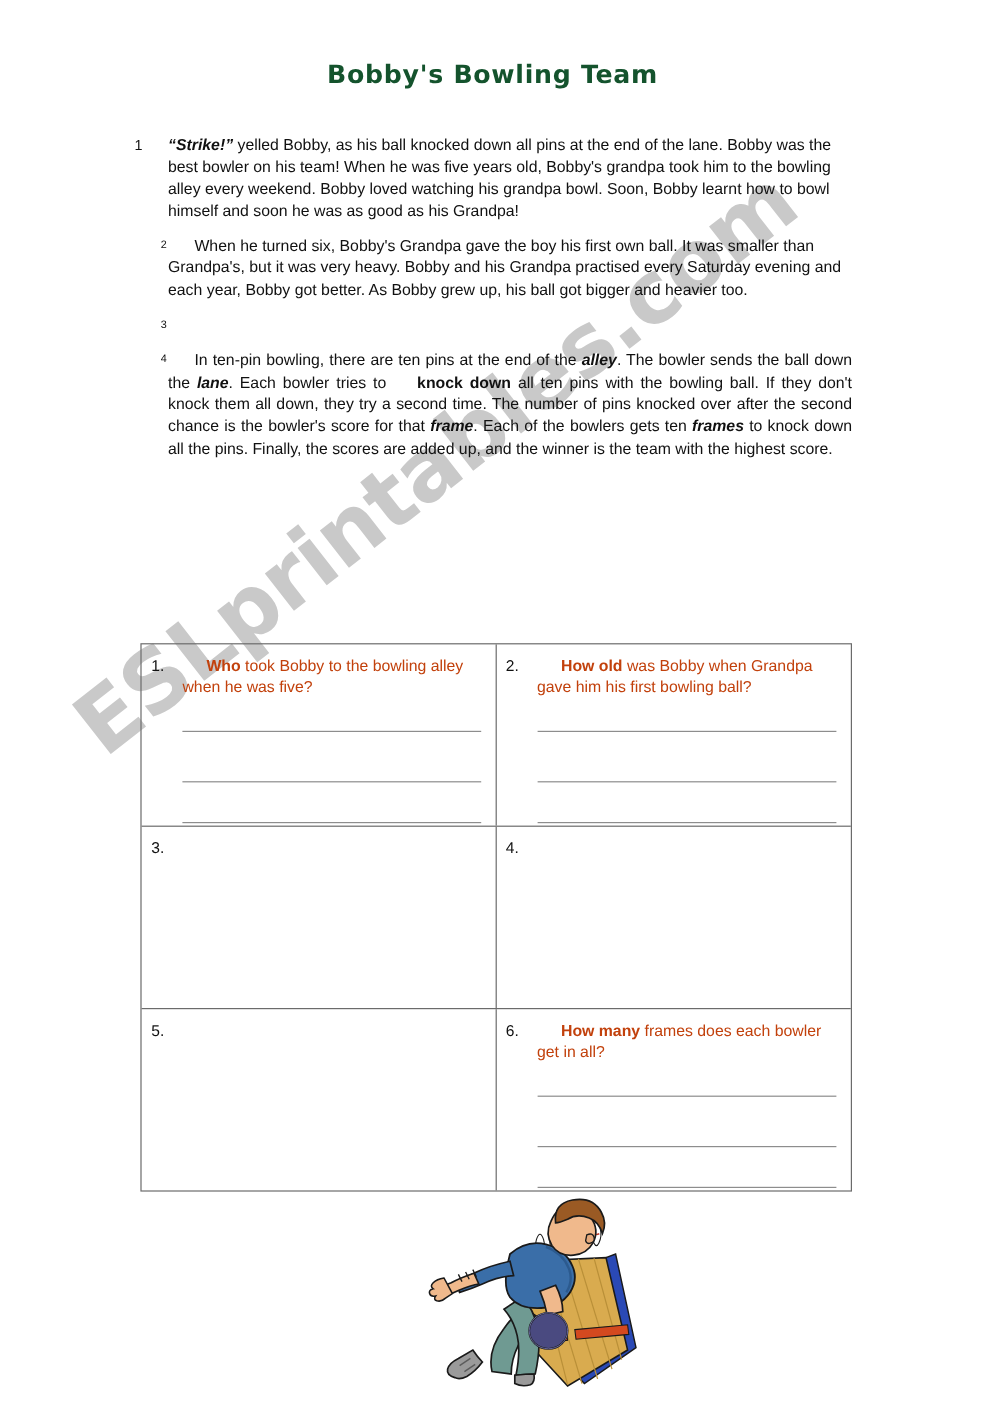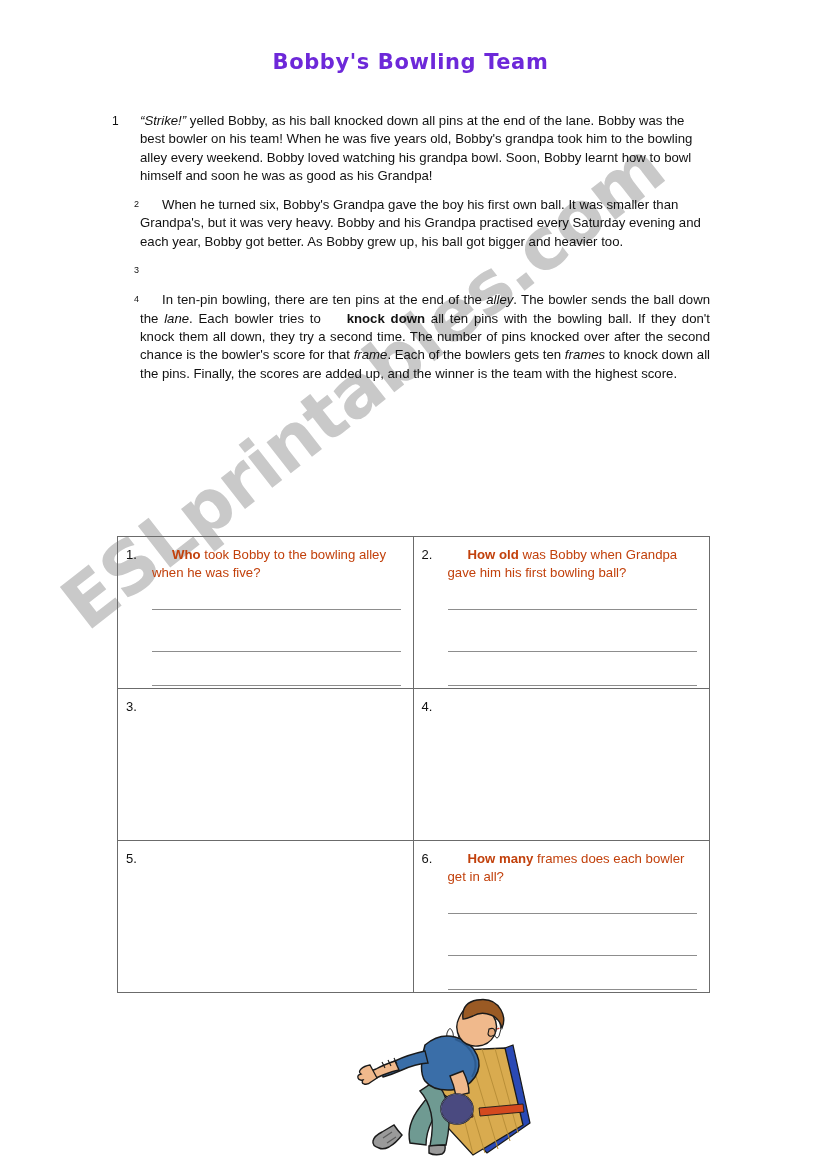--- a/index.html
+++ b/index.html
@@ -48,21 +48,21 @@
   .title {
     position: absolute;
     left: 0;
     top: 50px;
     width: 821px;
     text-align: center;
     font-family: "DejaVu Sans", sans-serif;
     font-weight: bold;
     font-size: 21px;
     letter-spacing: 0.6px;
-    color: #6d28d9;
+    color: #14532d;
     z-index: 10;
   }
 
   
   .story {
     position: absolute;
     left: 140px;
     top: 112px;
     width: 570px;
     z-index: 10;
@@ -90,21 +90,21 @@
     padding-left: 0;
   }
   .para.justify {
     text-align: justify;
   }
   .para .lead-space {
     display: inline-block;
     width: 22px;
   }
   b, .b { font-weight: bold; padding-left: 20px; }
-  .bi { font-weight: normal; font-style: italic; }
+  .bi { font-weight: bold; font-style: italic; }
 
   
   .qtable {
     position: absolute;
     left: 117px;
     top: 536px;
     width: 593px;
     height: 457px;
     border: 1px solid #6b6b6b;
     box-sizing: border-box;

